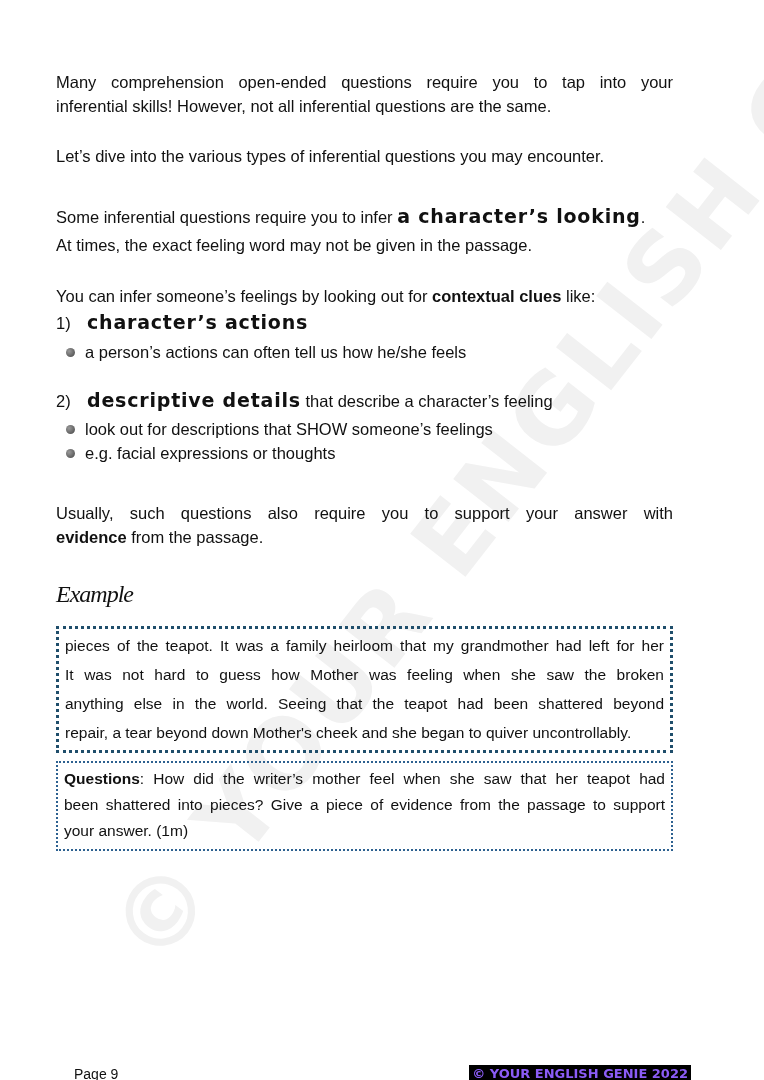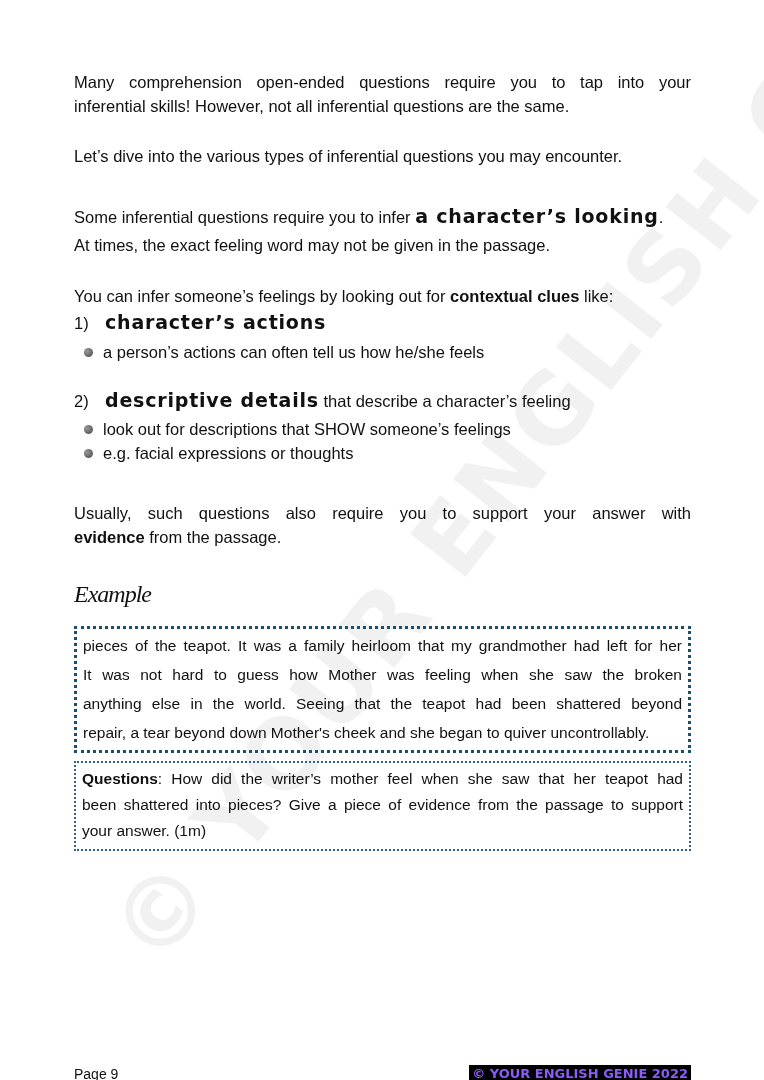--- a/index.html
+++ b/index.html
@@ -6,21 +6,21 @@
   body {
     width: 764px; height: 1080px; background: #ffffff; position: relative; overflow: hidden;
     font-family: "Liberation Sans", sans-serif; color: #111;
   }
   .watermark {
     position: absolute; left: -60px; top: 500px; width: 1000px;
     transform: rotate(-52deg); transform-origin: center;
     font-family: "DejaVu Sans", sans-serif; font-weight: bold; font-size: 96px;
     color: #f1f1f1; letter-spacing: 4px; white-space: nowrap; z-index: 0; text-align: center;
   }
-  .content { position: absolute; left: 74px; top: 70px; width: 617px; z-index: 1; }
+  .content { position: absolute; left: 56px; top: 70px; width: 617px; z-index: 1; }
   p { margin: 0; font-size: 16.5px; line-height: 24px; }
   .justify { text-align: justify; text-align-last: justify; }
   .justify .last { display: block; text-align: left; text-align-last: left; }
   .heading {
     font-family: "DejaVu Sans", sans-serif; font-weight: bold; font-size: 19px;
     text-align: center; letter-spacing: 0.5px; margin-top: 56px; margin-bottom: 0;
   }
   .round-bold { font-family: "DejaVu Sans", sans-serif; font-weight: bold; letter-spacing: 0.8px; }
   .big { font-size: 19px; }
   .numbered { font-size: 16.5px; display: flex; align-items: baseline; }

